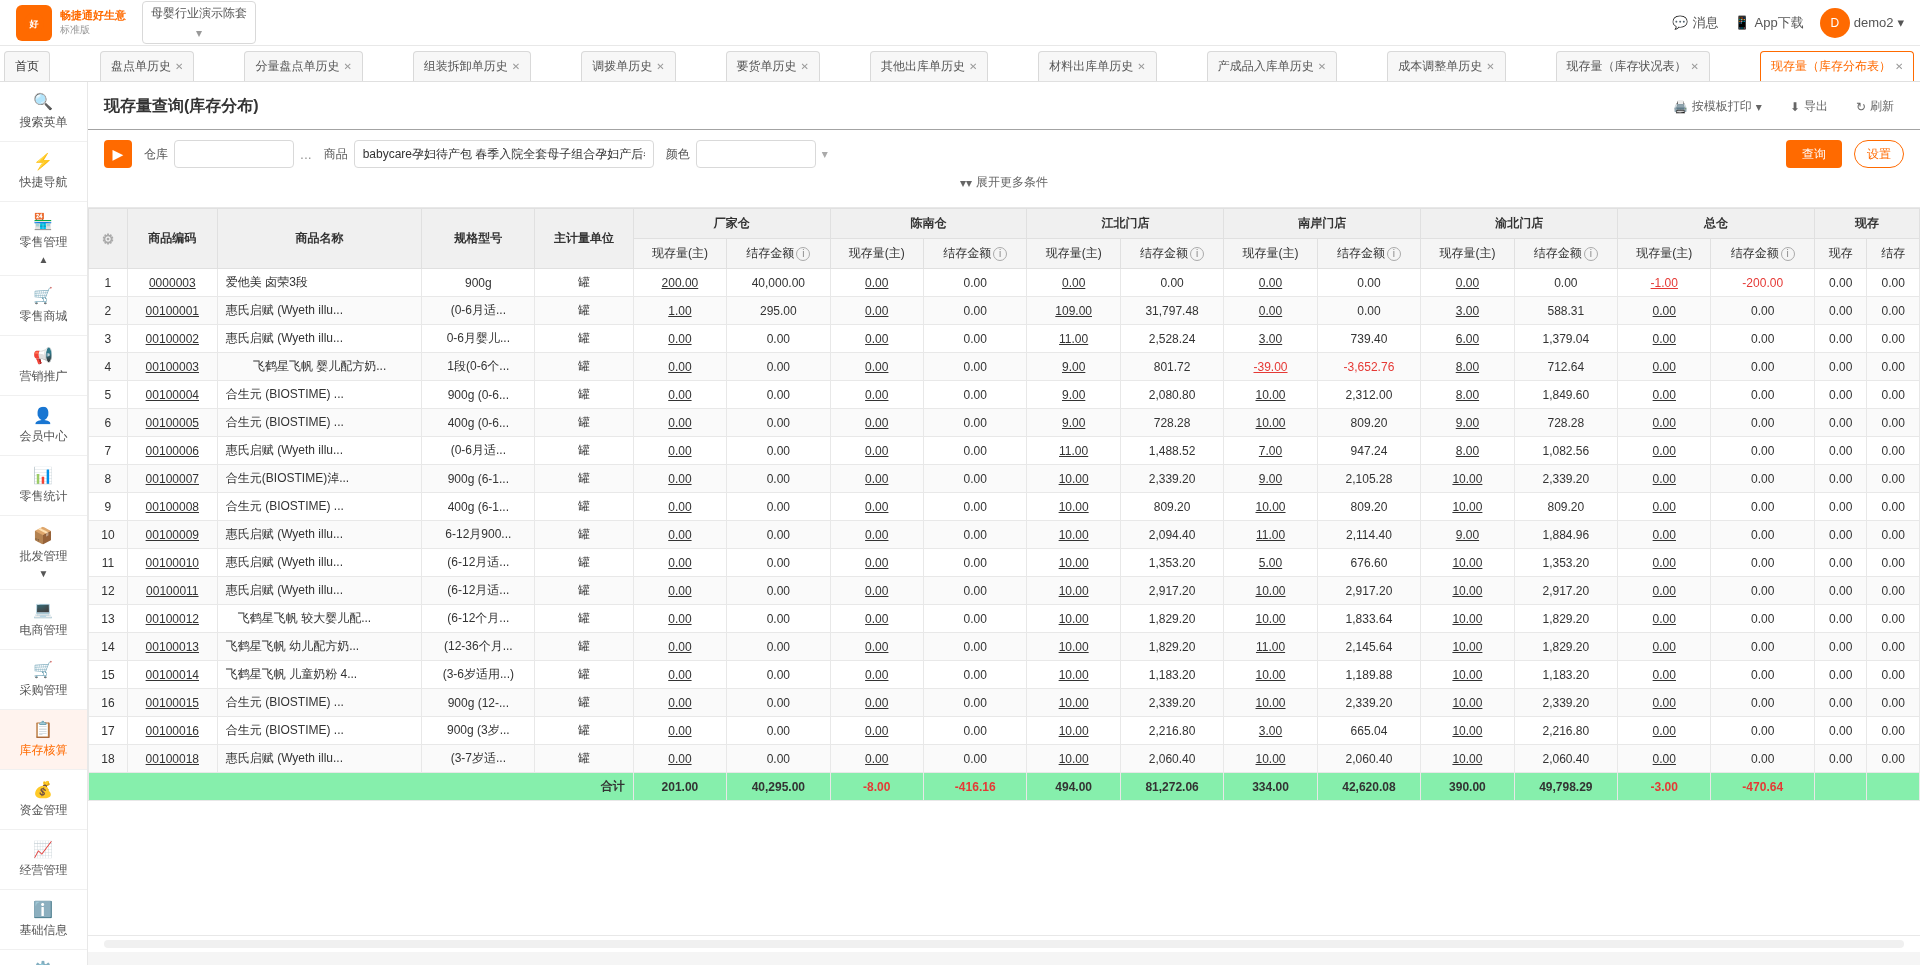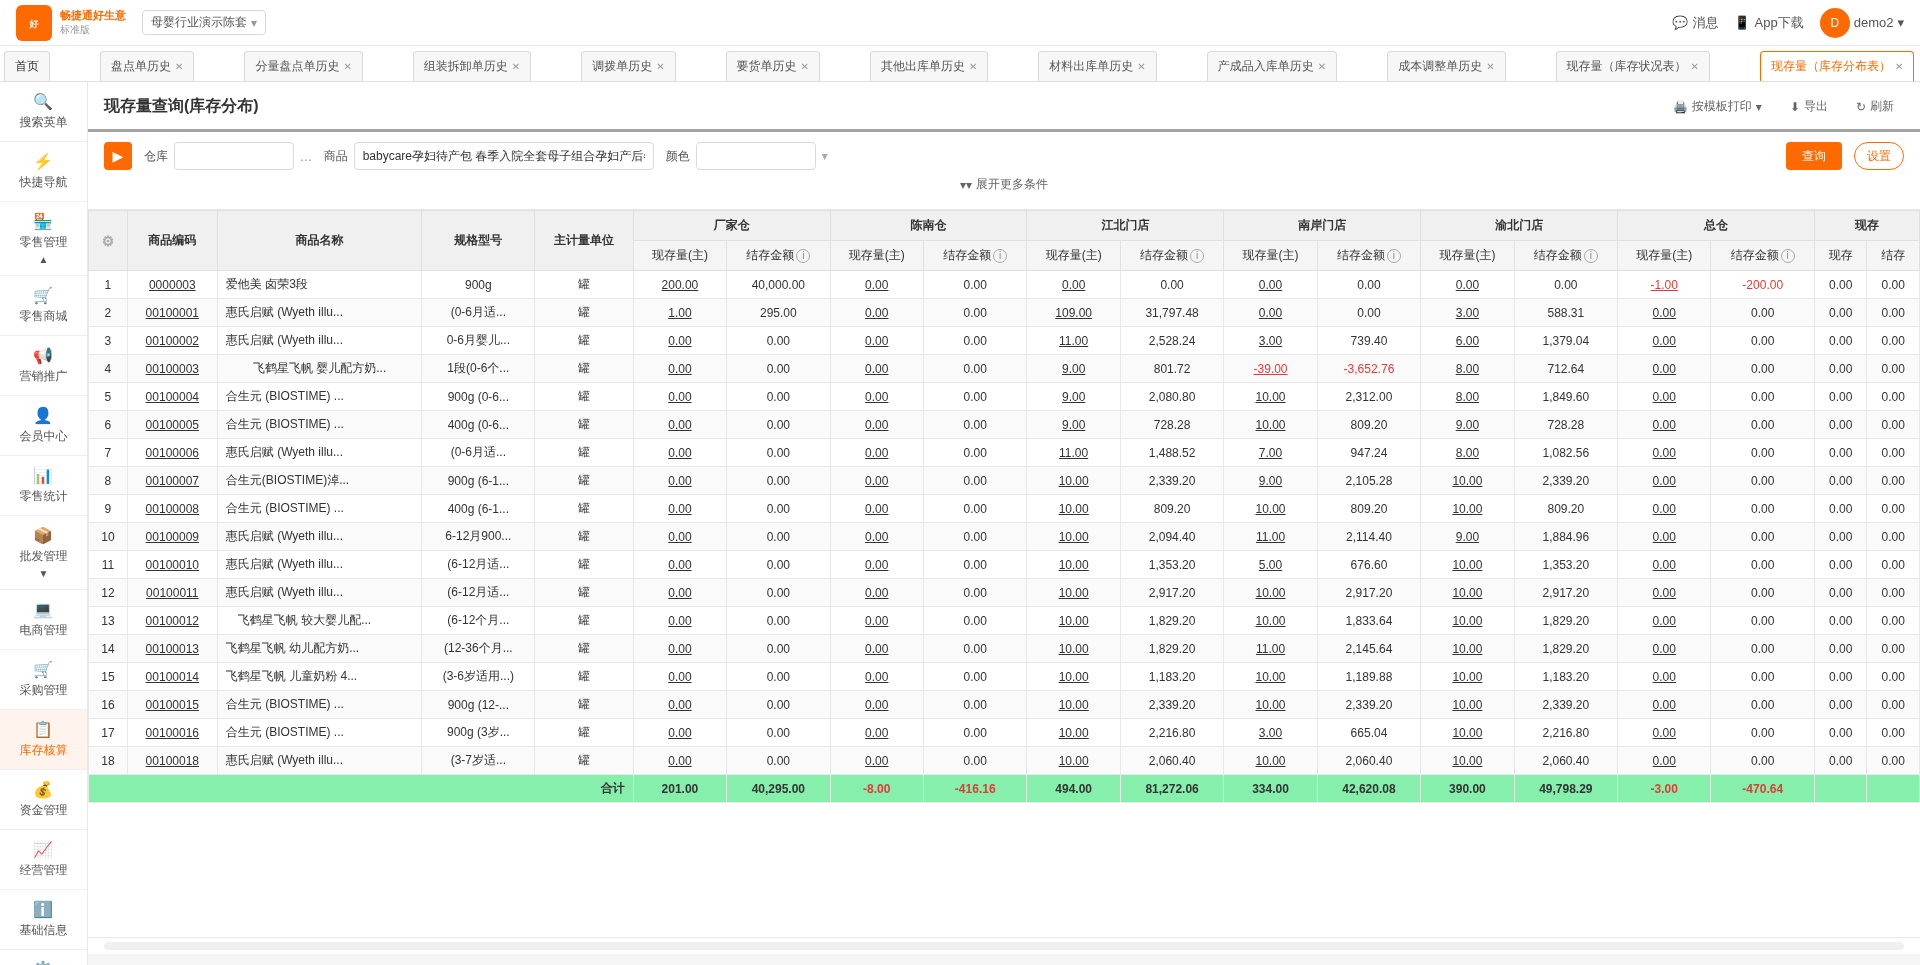--- a/index.html
+++ b/index.html
@@ -190,21 +190,21 @@
       top: 82px;
       left: 88px;
       right: 0;
       bottom: 0;
       overflow: hidden;
       background: #f5f5f5;
     }
     .page-header {
       background: #fff;
       padding: 12px 16px 0;
-      border-bottom: 3px solid #a3a3a3;
+      border-bottom: 1px solid #a3a3a3;
     }
     .page-title-row {
       display: flex;
       align-items: center;
       justify-content: space-between;
       margin-bottom: 10px;
     }
     .page-title {
       font-size: 16px;
       font-weight: bold;
@@ -389,21 +389,21 @@
     <div class="logo-icon">
       <svg width="22" height="22" viewBox="0 0 22 22">
           <circle cx="11" cy="11" r="10" fill="#ff6a00"></circle>
           <text x="11" y="15" text-anchor="middle" fill="#fff" font-size="9" font-family="Arial">好</text>
         </svg>
     </div>
     <div>
       <div style="font-size:11px;color:#ff6a00;font-weight:bold;">畅捷通好生意</div>
       <div style="font-size:10px;color:#999;">标准版</div>
     </div>
-    <div style="display:flex;align-items:center;gap:4px;margin-left:8px;border:1px solid #d9d9d9;border-radius:4px;padding:3px 8px;cursor:pointer;">
+    <div style="display:flex;align-items:center;gap:4px;margin-left:8px;border:1px solid #d9d9d9;border-radius:4px;padding:3px 8px;cursor:pointer;flex-direction:column;">
       <span style="font-size:12px;color:#555;">母婴行业演示陈套</span>
       <span style="color:#999;">▾</span>
     </div>
   </div>
   <div class="top-right">
     <div class="top-right-item">
       <span>💬</span>
       <span>消息</span>
     </div>
     <div class="top-right-item">

